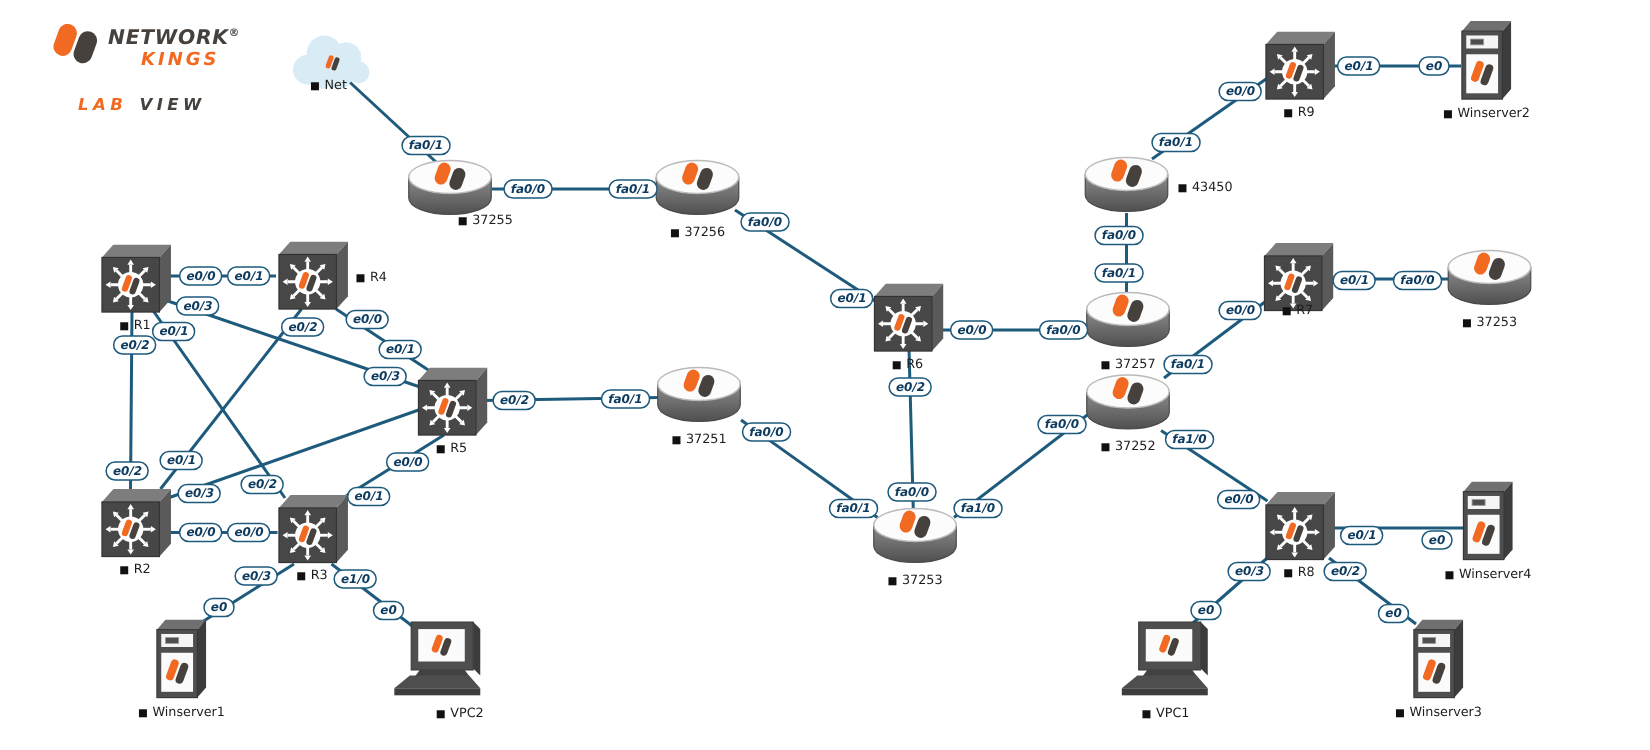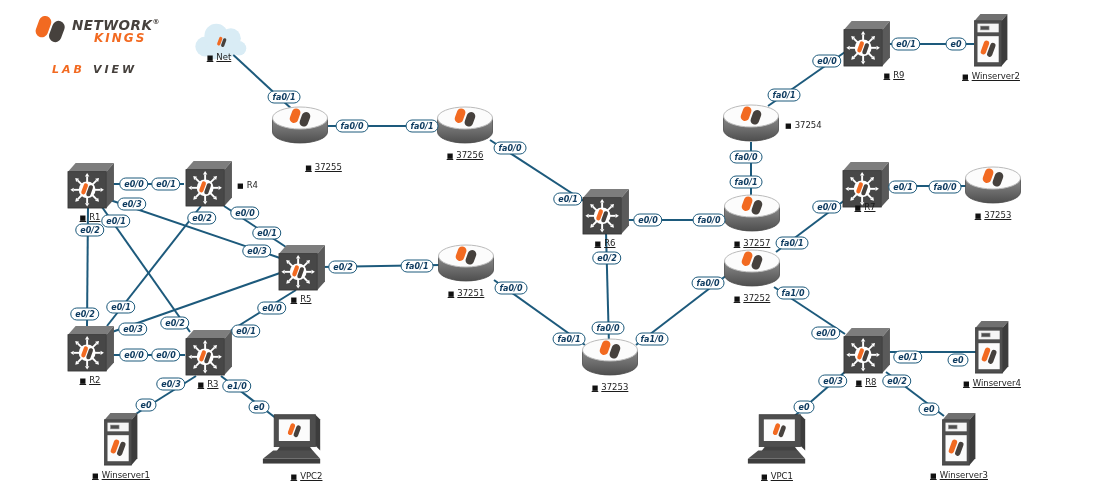--- a/index.html
+++ b/index.html
@@ -1,21 +1,21 @@
 <!DOCTYPE html>
 <html><head>
 <meta charset="utf-8">
 <style>
   html,body{margin:0;padding:0;background:#fff;}
   #stage{position:relative;width:1100px;height:494px;background:#ffffff;overflow:hidden;
          font-family:"DejaVu Sans", sans-serif;}
   #links{position:absolute;left:0;top:0;z-index:1;}
   .node{position:absolute;z-index:2;line-height:0;}
   .nlabel{position:absolute;z-index:2;font-size:8.5px;color:#1c1c1c;white-space:nowrap;line-height:10px;}
-  .nlabel.bottom{transform:translateX(-50%);text-decoration:underline;}
+  .nlabel.bottom{transform:translateX(-50%);}
   .nlabel .mark{font-size:7px;color:#111;margin-right:3px;}
   .pill{position:absolute;z-index:3;transform:translate(-50%,-50%);
         background:#ffffff;border:1.5px solid #1d5a7c;border-radius:9px;
         font-size:8px;font-weight:bold;color:#0d3a5f;padding:0.5px 4px;line-height:10px;white-space:nowrap;font-style:italic;}
   #brand{position:absolute;left:30px;top:16px;z-index:4;}
   .brand-row{display:flex;align-items:flex-start;}
   .brand-text{margin-left:2px;}
   .brand-top{font-size:13.5px;font-weight:bold;font-style:italic;color:#46413d;letter-spacing:0.5px;line-height:13px;}
   .brand-top sup{font-size:7px;}
   .brand-bottom{font-size:12px;font-weight:bold;font-style:italic;color:#f26a21;letter-spacing:2px;line-height:12px;margin-left:22px;}
@@ -99,21 +99,21 @@
               <stop offset="1" stop-color="#4f4f4f"></stop>
             </linearGradient>
           </defs>
     <path d="M1.5,12 v14 a27.5,11 0 0 0 55,0 v-14" fill="url(#rg)" stroke="#4a4a4a" stroke-width="0.8"></path>
     <ellipse cx="29" cy="12" rx="27.5" ry="11" fill="#fcfcfc" stroke="#bbbbbb" stroke-width="1"></ellipse>
     <g transform="rotate(20 29 11.5)">
     <rect x="19.5" y="4" width="8.5" height="15" rx="4.25" fill="#f26a21"></rect>
     <rect x="30" y="4" width="8.5" height="15" rx="4.25" fill="#46413d"></rect>
   </g>
   </svg></div>
-      <div class="nlabel bottom" style="left: 300px; top: 162px; padding-left: 47px;"><span class="mark">■</span><span>37255</span></div>
+      <div class="nlabel bottom" style="left: 300px; top: 142px; padding-left: 47px;"><span class="mark">■</span><span>37255</span></div>
       <div class="node" style="left: 436px; top: 106px;"><svg width="58" height="40" viewBox="0 0 58 40">
     <defs>
             <linearGradient id="rg" x1="0" y1="0" x2="0" y2="1">
       <stop offset="0" stop-color="#8b8b8b"></stop>
               <stop offset="1" stop-color="#4f4f4f"></stop>
             </linearGradient>
           </defs>
     <path d="M1.5,12 v14 a27.5,11 0 0 0 55,0 v-14" fill="url(#rg)" stroke="#4a4a4a" stroke-width="0.8"></path>
     <ellipse cx="29" cy="12" rx="27.5" ry="11" fill="#fcfcfc" stroke="#bbbbbb" stroke-width="1"></ellipse>
     <g transform="rotate(20 29 11.5)">
@@ -189,21 +189,21 @@
               <stop offset="1" stop-color="#4f4f4f"></stop>
             </linearGradient>
           </defs>
     <path d="M1.5,12 v14 a27.5,11 0 0 0 55,0 v-14" fill="url(#rg)" stroke="#4a4a4a" stroke-width="0.8"></path>
     <ellipse cx="29" cy="12" rx="27.5" ry="11" fill="#fcfcfc" stroke="#bbbbbb" stroke-width="1"></ellipse>
     <g transform="rotate(20 29 11.5)">
     <rect x="19.5" y="4" width="8.5" height="15" rx="4.25" fill="#f26a21"></rect>
     <rect x="30" y="4" width="8.5" height="15" rx="4.25" fill="#46413d"></rect>
   </g>
   </svg></div>
-      <div class="nlabel right" style="left: 785px; top: 120px;"><span class="mark">■</span><span>37254</span></div>
+      <div class="nlabel right" style="left: 785px; top: 120px;"><span class="mark">■</span><span>43450</span></div>
       <div class="node" style="left: 964px; top: 166px;"><svg width="58" height="40" viewBox="0 0 58 40">
     <defs>
             <linearGradient id="rg" x1="0" y1="0" x2="0" y2="1">
       <stop offset="0" stop-color="#8b8b8b"></stop>
               <stop offset="1" stop-color="#4f4f4f"></stop>
             </linearGradient>
           </defs>
     <path d="M1.5,12 v14 a27.5,11 0 0 0 55,0 v-14" fill="url(#rg)" stroke="#4a4a4a" stroke-width="0.8"></path>
     <ellipse cx="29" cy="12" rx="27.5" ry="11" fill="#fcfcfc" stroke="#bbbbbb" stroke-width="1"></ellipse>
     <g transform="rotate(20 29 11.5)">
@@ -447,21 +447,21 @@
           <line x1="22.0" y1="20.0" x2="22.0" y2="14.0" stroke="#fff" stroke-width="2"></line>
       <polygon points="22.0,10.5 24.3,14.0 19.7,14.0" fill="#fff"></polygon>
           <line x1="27.7" y1="22.3" x2="31.9" y2="18.1" stroke="#fff" stroke-width="2"></line>
       <polygon points="34.4,15.6 33.5,19.7 30.3,16.5" fill="#fff"></polygon>
     <circle cx="22" cy="28" r="8.8" fill="#fff"></circle>
     <g transform="rotate(20 22 28)">
     <rect x="17" y="22" width="4.4" height="12" rx="2.2" fill="#f26a21"></rect>
     <rect x="22.6" y="22" width="4.4" height="12" rx="2.2" fill="#46413d"></rect>
   </g>
   </svg></div>
-      <div class="nlabel bottom" style="left: 894px; top: 70px;"><span class="mark">■</span><span>R9</span></div>
+      <div class="nlabel bottom" style="left: 866px; top: 70px;"><span class="mark">■</span><span>R9</span></div>
       <div class="node" style="left: 101px; top: 413px;"><svg width="40" height="54" viewBox="0 0 38 56">
     <polygon points="8,0 36,0 30,7 2,7" fill="#707070"></polygon>
     <polygon points="30,7 36,0 36,47 30,54" fill="#3c3c3c"></polygon>
     <rect x="2" y="7" width="28" height="47" fill="#4e4e4e" stroke="#363636" stroke-width="0.8"></rect>
     <rect x="5" y="10" width="22" height="9" fill="#f5f5f5"></rect>
     <rect x="8" y="12.5" width="9" height="4" fill="#4e4e4e" stroke="#999" stroke-width="0.6"></rect>
     <rect x="5" y="23" width="22" height="27" fill="#fbfbfb"></rect>
     <g transform="rotate(20 16 36)">
     <rect x="9.75" y="28.5" width="5.5" height="15" rx="2.75" fill="#f26a21"></rect>
     <rect x="16.75" y="28.5" width="5.5" height="15" rx="2.75" fill="#46413d"></rect>

